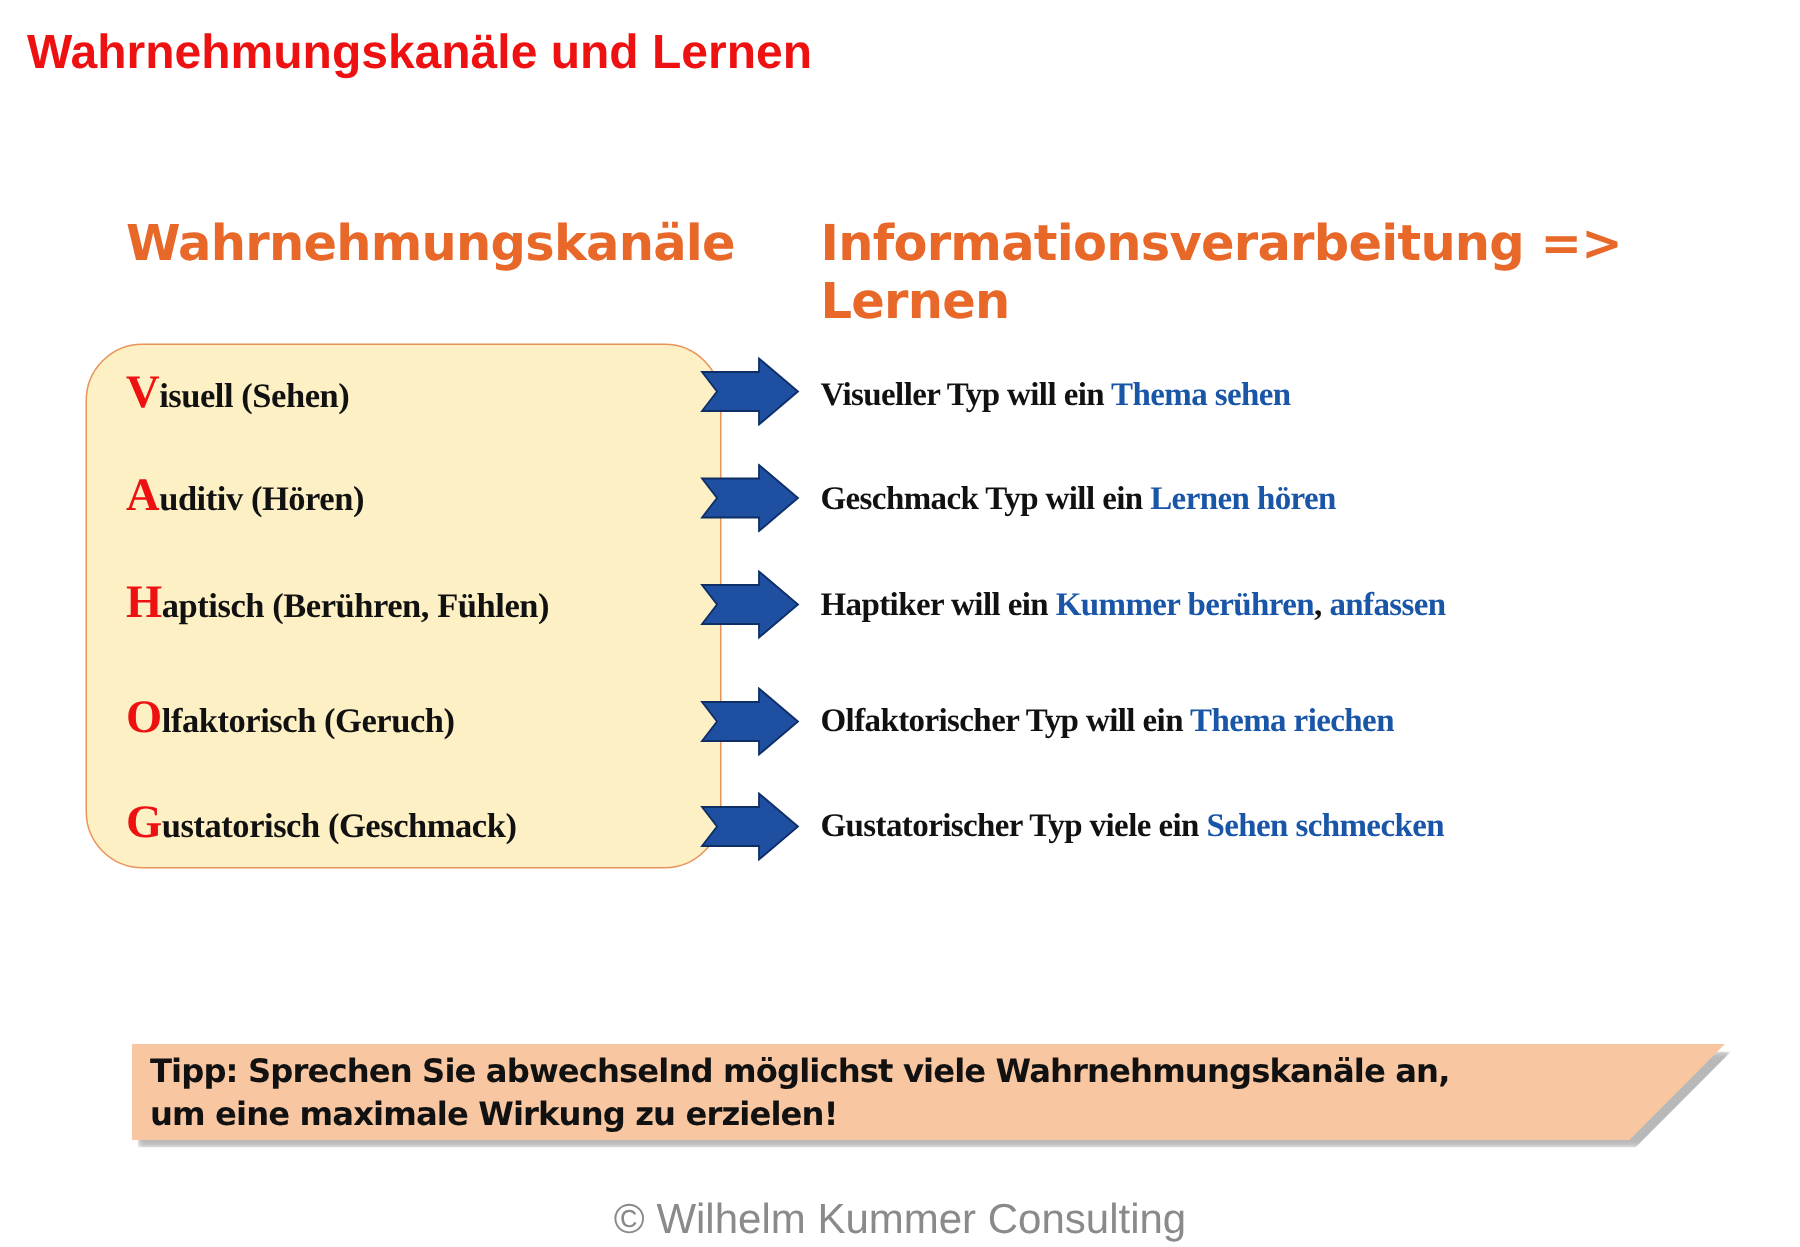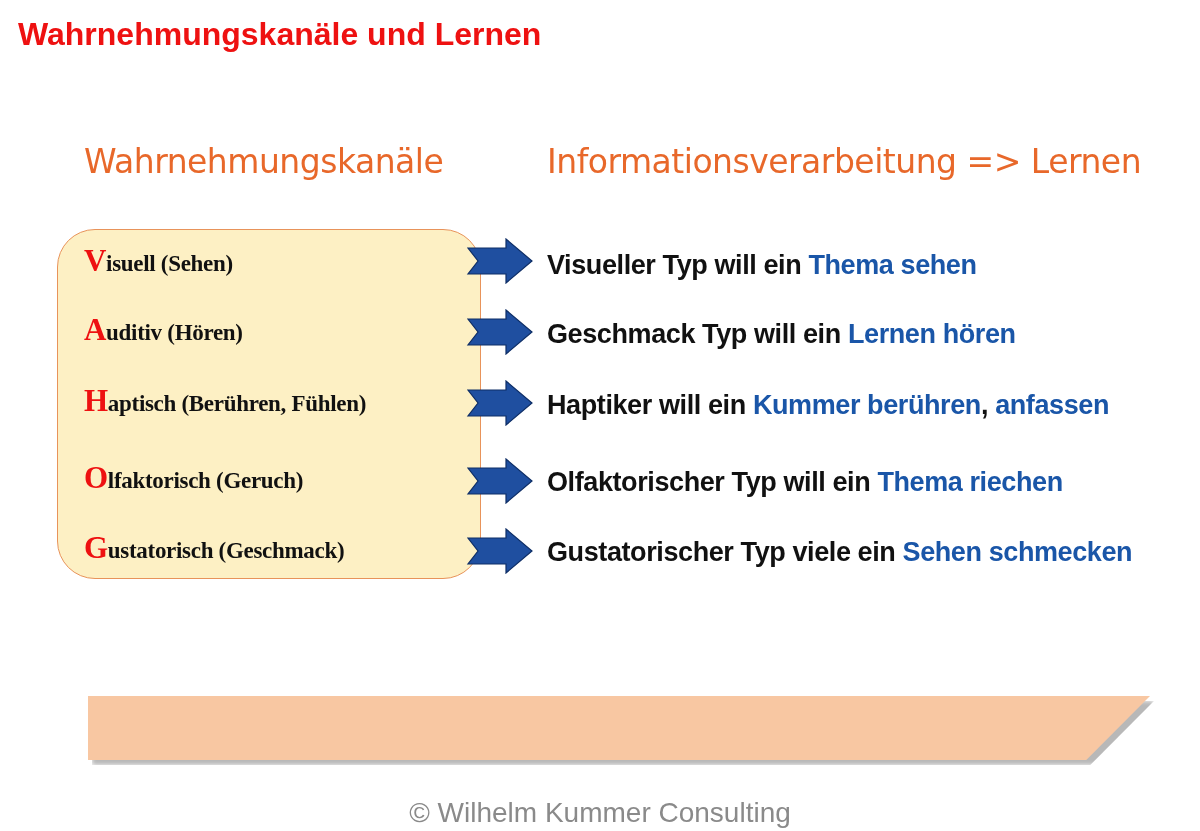--- a/index.html
+++ b/index.html
@@ -5,40 +5,40 @@
     html, body { margin:0; padding:0; }
     body {
       width:1200px; height:831px; position:relative; overflow:hidden;
       background:#ffffff; font-family:"Liberation Sans", sans-serif;
     }
     .title {
       position:absolute; left:18px; top:16px;
       font-size:32px; font-weight:bold; color:#ee1111; letter-spacing:0px;
     }
     .col-head {
-      position:absolute; top:142px; font-size:33px; font-weight:normal; color:#e8682a;
+      position:absolute; top:142px; font-size:33px; font-weight:bold; color:#e8682a;
       font-family:"DejaVu Sans", sans-serif; letter-spacing:-0.5px;
     }
     .col-head.left { left:84px; }
     .col-head.right { left:547px; }
     .channel-box {
       position:absolute; left:57px; top:229px; width:424px; height:350px;
       background:#fdf0c4; border:1.5px solid #e8935a; border-radius:38px;
       box-sizing:border-box;
     }
     .channel {
       position:absolute; left:84px; font-family:Liberation Serif, serif;
       font-weight:bold; font-size:23px; color:#111; letter-spacing:-0.3px;
       white-space:nowrap;
     }
     .channel .initial { color:#ee1111; font-size:31px; }
     .arrow { position:absolute; left:466px; width:68px; height:46px; }
     .desc {
-      position:absolute; left:547px; font-family:Liberation Sans, sans-serif;
-      font-weight:bold; font-size:27px; color:#111; letter-spacing:-0.4px; white-space:nowrap;
+      position:absolute; left:547px; font-family:Liberation Serif, serif;
+      font-weight:bold; font-size:22px; color:#111; letter-spacing:-0.4px; white-space:nowrap;
     }
     .desc .hl { color:#1a56a8; }
     .tip-wrap { position:absolute; left:88px; top:696px; width:1070px; height:70px; }
     .tip-shadow {
       position:absolute; left:4px; top:5px; width:1062px; height:64px;
       background:#b8b8b8; clip-path:polygon(0 0,100% 0,94% 100%,0 100%);
       filter:blur(2px);
     }
     .tip-shape {
       position:absolute; left:0; top:0; width:1062px; height:64px;
@@ -89,15 +89,19 @@
 
 <div class="channel" style="top:530px"><span class="initial">G</span><span>ustatorisch (Geschmack)</span></div>
 <svg class="arrow" style="top:528px" viewBox="0 0 68 46">
     <polygon points="2,10 40,10 40,1 66,23 40,45 40,36 2,36 12,23" fill="#1f4fa0" stroke="#0e2e66" stroke-width="1.2"></polygon>
   </svg>
 <div class="desc" style="top:537px"><span>Gustatorischer Typ viele ein </span><span class="hl">Sehen schmecken</span></div>
 
 <div class="tip-wrap">
   <div class="tip-shadow"></div>
   <div class="tip-shape"></div>
+  <div class="tip-text">
+    <div>Tipp: Sprechen Sie abwechselnd möglichst viele Wahrnehmungskanäle an,</div>
+    <div>um eine maximale Wirkung zu erzielen!</div>
+  </div>
 </div>
 
 <div class="copyright">© Wilhelm Kummer Consulting</div>
 
 </body></html>

